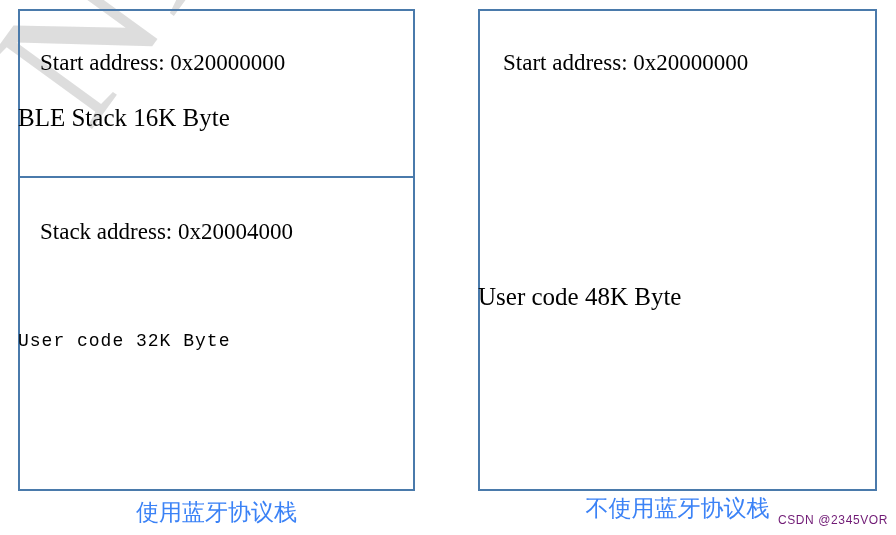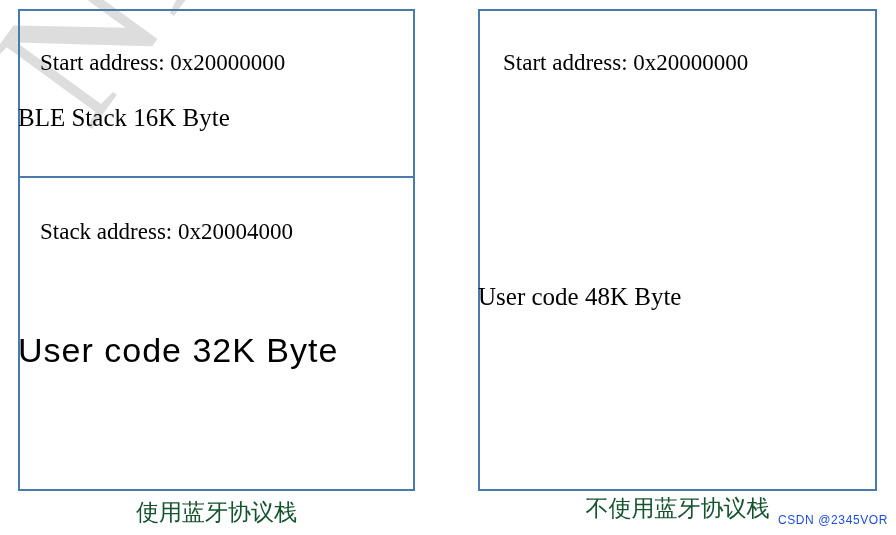--- a/index.html
+++ b/index.html
@@ -78,53 +78,53 @@
   }
   .region-label {
     position: absolute;
     font-family: "Liberation Serif", serif;
     font-size: 25px;
     color: #000000;
     white-space: nowrap;
     text-align: left;
   }
   .region-label.mono {
-    font-family: Liberation Sans, sans-serif;
-    font-size: 34px;
+    font-family: Liberation Mono, monospace;
+    font-size: 18px;
     letter-spacing: 1px;
   }
 
   
   #addr-ble       { left: 40px;  top: 50px; }
   #label-ble      { left: 18px;  top: 104px; width: 397px; }
   #addr-user32    { left: 40px;  top: 219px; }
   #label-user32   { left: 18px;  top: 331px; width: 397px; }
   #addr-user48    { left: 503px; top: 50px; }
   #label-user48   { left: 478px; top: 283px; width: 403px; }
 
   
   .caption {
     position: absolute;
     font-family: "Liberation Sans", sans-serif;
     font-size: 23px;
-    color: #14532d;
+    color: #3b82f6;
     text-align: center;
     white-space: nowrap;
   }
   #caption-left  { left: 18px;  top: 497px; width: 397px; }
   #caption-right { left: 478px; top: 493px; width: 399px; }
 
   
   #csdn-watermark {
     position: absolute;
     right: 8px;
     bottom: 8px;
     font-family: "Liberation Sans", sans-serif;
     font-size: 12px;
-    color: #1d4ed8;
+    color: #701a75;
     letter-spacing: .6px;
     white-space: nowrap;
     user-select: none;
   }
 </style>
 </head>
 <body>
 
 <div id="canvas">
 

